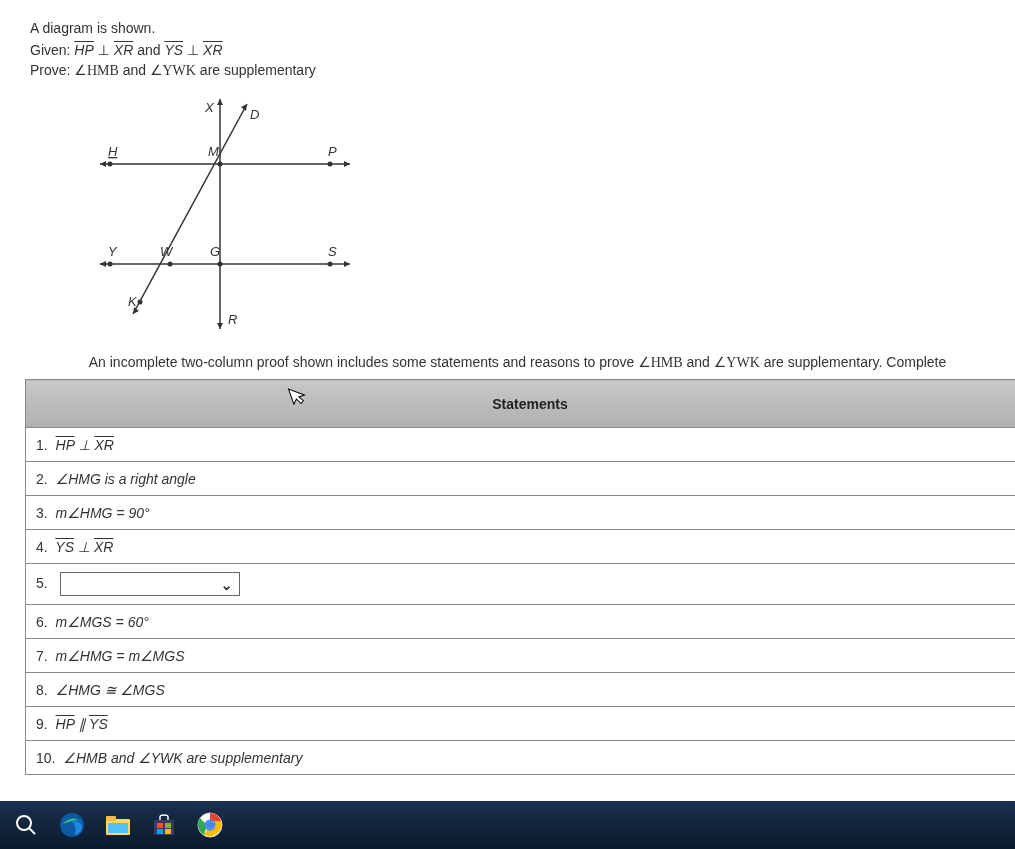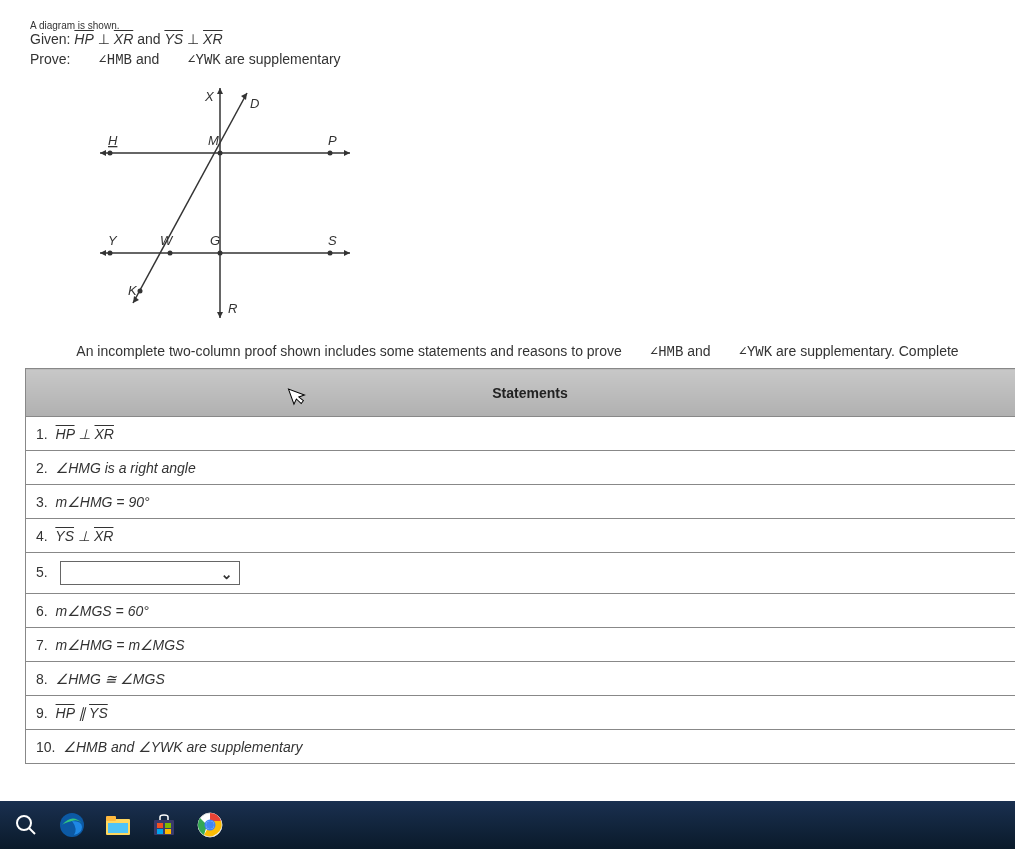--- a/index.html
+++ b/index.html
@@ -12,22 +12,23 @@
       background: #fff;
       width: 1015px;
       height: 849px;
       position: relative;
       overflow: hidden;
     }
     .content {
       padding: 20px 10px 0 30px;
     }
     .problem-header {
-      font-size: 10px;
-      color: #333;
+      font-size: 14px;
+      color: #333;
+      margin-bottom: 6px;
     }
     .given-line {
       font-size: 14px;
       color: #333;
       margin-bottom: 4px;
     }
     .over {
       text-decoration: overline;
       font-style: italic;
       text-align: right;
@@ -116,22 +117,21 @@
       gap: 14px;
     }
     .taskbar-icon {
       width: 32px;
       height: 32px;
       display: flex;
       align-items: center;
       justify-content: center;
     }
     .angle-sym {
-      font-family: Liberation Mono, monospace;
-      margin-left: 24px;
+      font-family: Liberation Serif, serif;
     }
     .table-wrapper {
       margin-left: -5px;
       margin-right: -30px;
       overflow: hidden;
     }
   </style>
 </head>
 <body>
 

